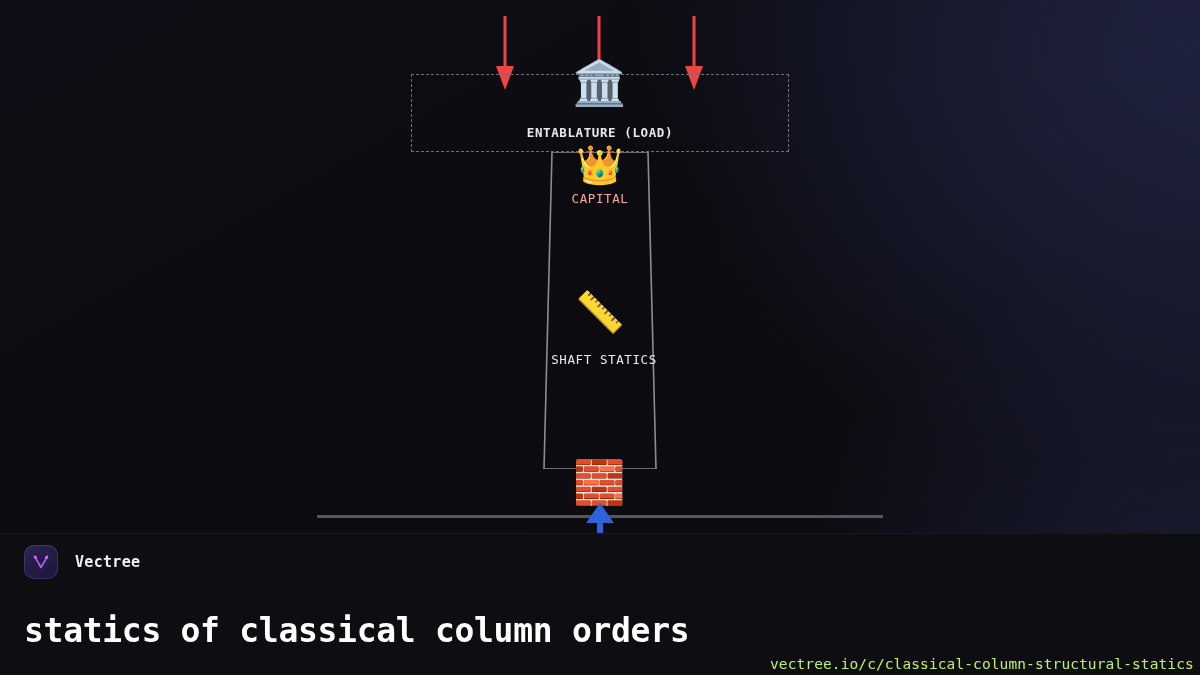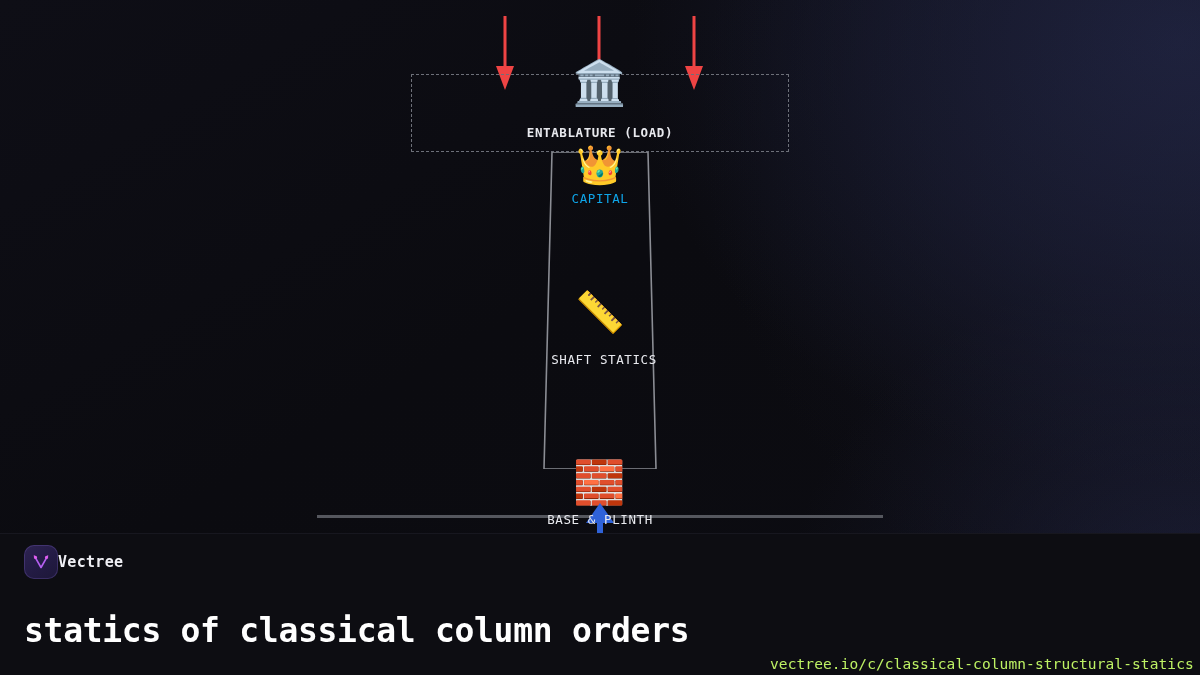--- a/index.html
+++ b/index.html
@@ -57,21 +57,21 @@
     position:absolute; left:540px; top:152px; width:120px; height:317px;
   }
   #column-shaft svg { display:block; }
 
   #capital-icon {
     position:absolute; left:0; right:0; top:146px;
     text-align:center; font-size:38px; line-height:1;
   }
   #capital-label {
     position:absolute; left:0; right:0; top:191px;
-    text-align:center; color:#0ea5e9; font-size:12.5px; letter-spacing:0.6px;
+    text-align:center; color:#fca5a5; font-size:12.5px; letter-spacing:0.6px;
   }
 
   #shaft-icon {
     position:absolute; left:0; right:0; top:292px;
     text-align:center; font-size:40px; line-height:1;
   }
   #shaft-label {
     position:absolute; left:8px; right:0; top:352px;
     text-align:center; color:#e8e9ee; font-size:12.5px; letter-spacing:0.6px;
   }
@@ -103,21 +103,21 @@
   }
 
   
   #footer {
     position:absolute; left:0; top:533px; width:1200px; height:142px;
     background:#0d0d12;
     border-top:1px solid #17171f;
   }
   #brand-row {
     position:absolute; left:24px; top:11px;
-    display:flex; align-items:center; gap:0;text-align:center;
+    display:flex; align-items:center; gap:17px;text-align:center;
   }
   #brand-logo {
     width:34px; height:34px; border-radius:10px;
     background:linear-gradient(145deg, #2e2352 0%, #231b44 55%, #1d1738 100%);
     display:flex; align-items:center; justify-content:center;
     box-shadow:inset 0 0 0 1px rgba(140,110,220,0.25);
   }
   #brand-name {
     color:#f0f0f5; font-size:15px; font-weight:bold; letter-spacing:0.3px;
   }
@@ -173,21 +173,20 @@
 
   <div id="base-icon">🧱</div>
 
   <div id="ground-line"></div>
 
   <div id="reaction-arrow">
     <div class="head"></div>
     <div class="stem"></div>
   </div>
 
-  <div id="base-label">BASE &amp; PLINTH</div>
 </div>
 
 <div id="footer">
 
   <div id="brand-row">
     <div id="brand-logo">
       <svg width="22" height="22" viewBox="0 0 24 24">
         <path d="M6 7.5 L12 18 L18 7.5" fill="none" stroke="#b45ff0" stroke-width="1.8" stroke-linecap="round" stroke-linejoin="round"></path>
         <circle cx="6" cy="7" r="1.7" fill="#e05ff0"></circle>
         <circle cx="18" cy="7" r="1.7" fill="#e05ff0"></circle>

